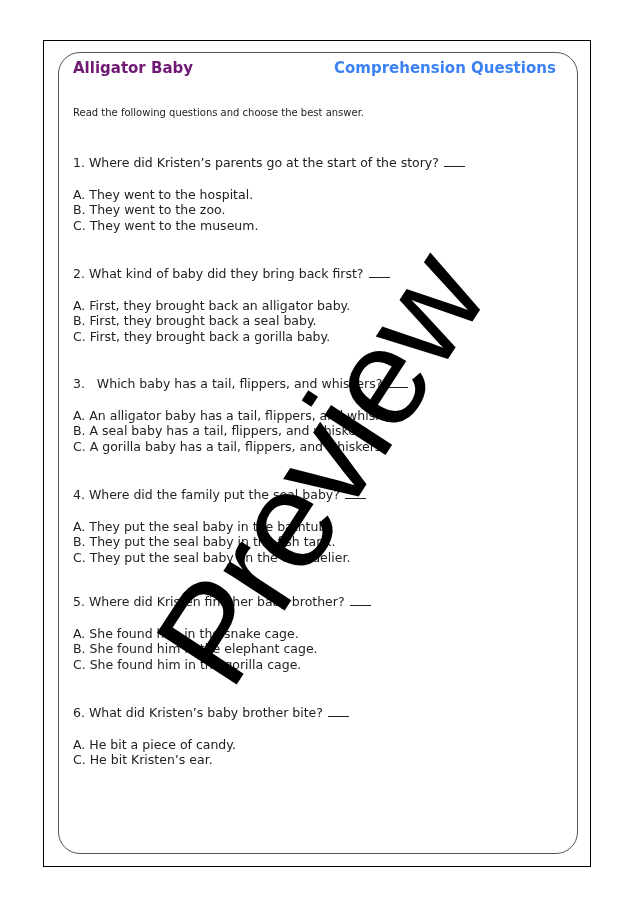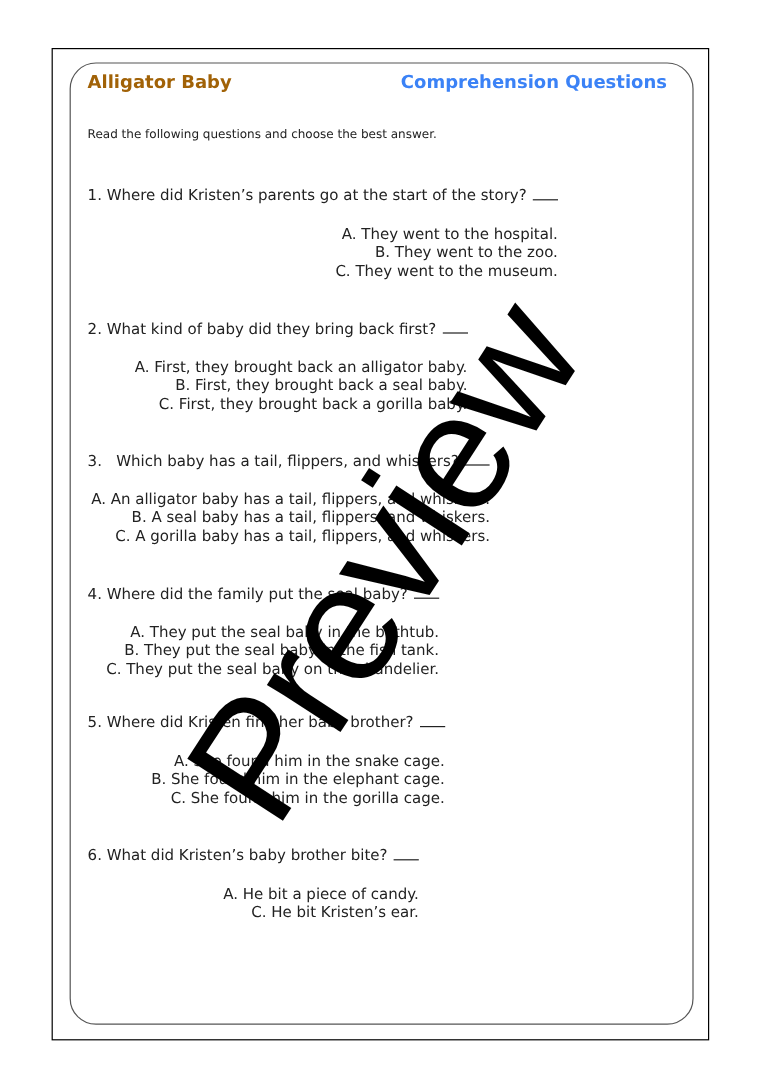--- a/index.html
+++ b/index.html
@@ -2,28 +2,28 @@
 <html><head>
 <meta charset="utf-8">
 <style>
   html, body { margin: 0; padding: 0; background: #ffffff; }
   body { width: 639px; height: 906px; position: relative; overflow: hidden;
          font-family: "DejaVu Sans", "Liberation Sans", sans-serif; color: #222; }
   .outer { position: absolute; left: 43px; top: 40px; width: 548px; height: 827px;
            border: 1.5px solid #000; box-sizing: border-box; }
   .inner { position: absolute; left: 58px; top: 52px; width: 520px; height: 802px;
            border: 1.5px solid #555; border-radius: 22px; box-sizing: border-box; }
-  .title-left { position: absolute; left: 73px; top: 59px; font-weight: bold; font-size: 15px; color: #a16207; }
+  .title-left { position: absolute; left: 73px; top: 59px; font-weight: bold; font-size: 15px; color: #701a75; }
   .title-right { position: absolute; left: 334px; top: 59px; font-weight: bold; font-size: 15px; color: #3b82f6; }
   .instr { position: absolute; left: 73px; top: 107px; font-size: 10px; }
   .q { position: absolute; left: 73px; font-size: 12.5px; line-height: 15.5px; }
   .q .stem { white-space: pre; }
   .q .blank { display: inline-block; width: 21px; border-bottom: 1px solid #222; height: 1px; margin-left: 5px; vertical-align: baseline; }
   .q .opts { margin-top: 16px; }
-  .q .opt { white-space: pre; text-align: right; }
+  .q .opt { white-space: pre; }
   .watermark { position: absolute; left: 320px; top: 468px; transform: translate(-50%, -50%) rotate(-57deg);
                font-family: "Liberation Sans", sans-serif; font-size: 138px; font-weight: normal;
                color: #000; letter-spacing: -2px; white-space: nowrap; pointer-events: none; line-height: 1; }
 </style>
 </head>
 <body>
 
 <div class="outer"></div>
 <div class="inner"></div>
 

